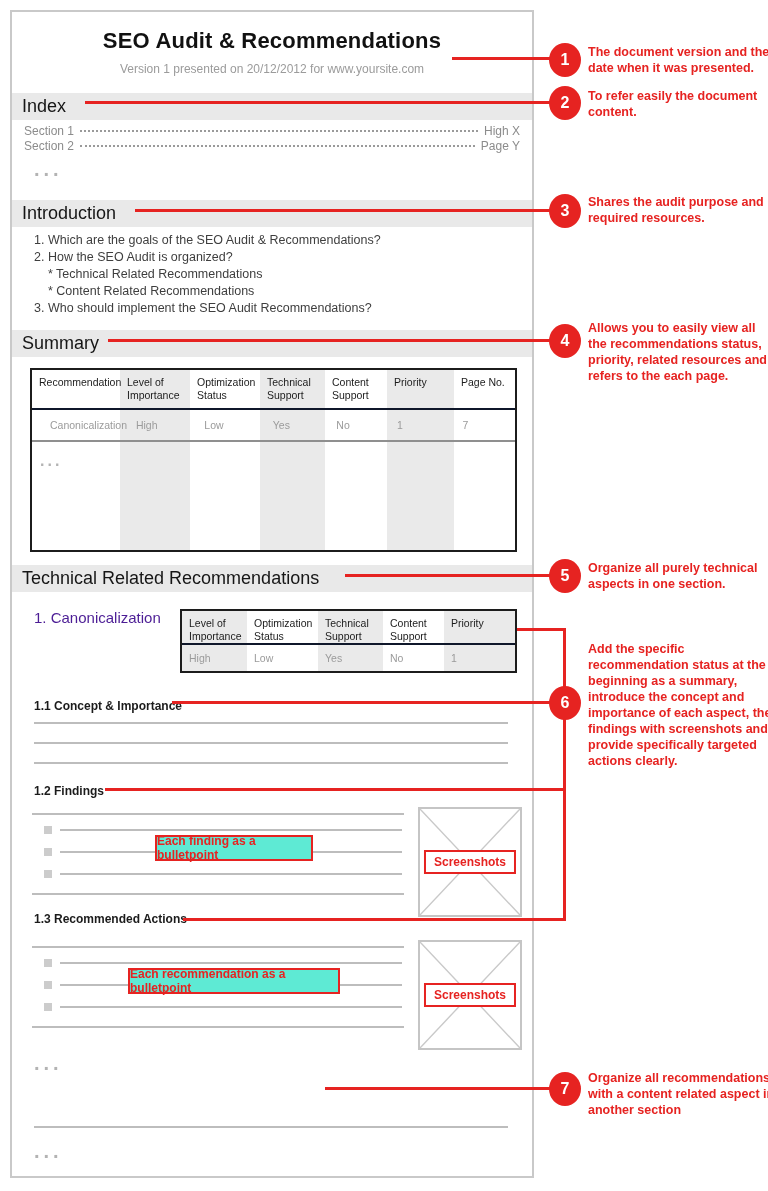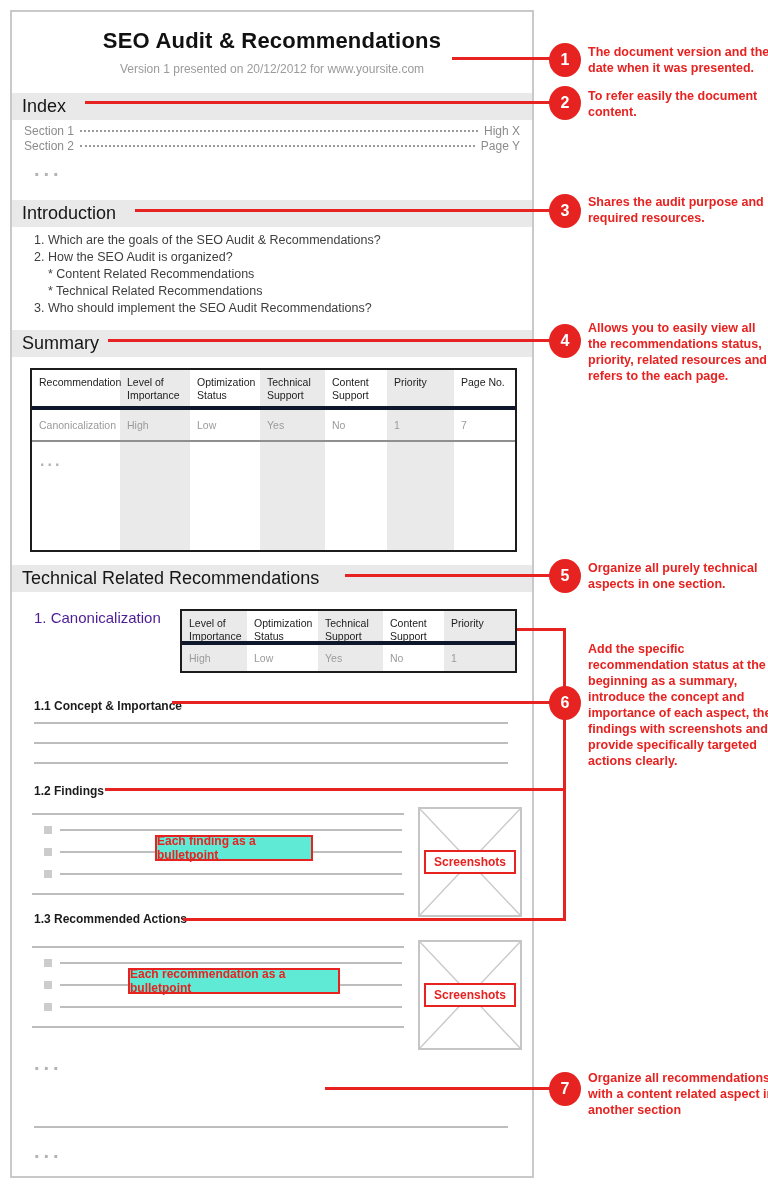--- a/index.html
+++ b/index.html
@@ -14,26 +14,26 @@
   .bar { position:absolute; left:0; width:520px; height:27px; background:var(--bar); }
   .bar > span { display:block; font-size:18px; line-height:27px; color:#161616; padding-left:10px; }
   .idxrow { display:flex; align-items:baseline; font-size:12px; color:#8c8c8c; height:15px; }
   .leader { flex:1; border-bottom:2px dotted #9a9a9a; margin:0 6px; transform:translateY(-3px); }
   .dots { font-size:20px; font-weight:700; letter-spacing:4px; color:#b3b3b3; line-height:14px; }
   .dots.sm { font-size:16px; letter-spacing:3px; }
   .intro-item { font-size:12.5px; color:#3e3e3e; height:17px; }
   .intro-item.sub { padding-left:14px; }
   .tbl { position:absolute; border:2px solid #1c1c1c; background:#fff; }
   .band { position:absolute; top:0; bottom:0; background:var(--shade); }
-  .hrow { position:absolute; left:0; top:0; width:100%; display:flex; border-bottom:4px solid #0f172a; }
+  .hrow { position:absolute; left:0; top:0; width:100%; display:flex; border-bottom:2px solid #0f172a; }
   .hrow .c { font-size:10.5px; line-height:13px; color:#1c1c1c; padding:6px 3px 0 7px; }
   .drow { position:absolute; left:0; width:100%; display:flex; }
   .drow .c { font-size:10.5px; color:#9b9b9b; padding-left:7px; white-space:nowrap; }
   .sum-h { height:40px; }
-  .sum-d { top:40px; height:32px; line-height:30px; border-bottom:2px solid #8f8f8f; }
+  .sum-d { top:40px; height:32px; line-height:30px; border-bottom:2px solid #8f8f8f;padding-left:11px; }
   .st-h { height:34px; }
   .st-d { top:34px; height:26px; line-height:26px; }
   .h1label { position:absolute; font-size:15px; color:#4c1d95; }
   .sublabel { position:absolute; font-size:12px; font-weight:600; color:#1b1b1b; }
   .gline { position:absolute; height:2px; background:var(--gline); }
   .bullet { position:absolute; width:8px; height:8px; background:#cccccc; }
   .notebox { position:absolute; background:#5eead4; border:2px solid var(--red); color:var(--red);
              font-size:12px; font-weight:600; display:flex; align-items:center; justify-content:center; z-index:2; }
   .imgbox { position:absolute; width:104px; height:110px; border:2px solid #c5c5c5; background:#fff; }
   .shotlabel { position:absolute; left:50%; top:50%; transform:translate(-50%,-50%); background:#fff;
@@ -71,22 +71,22 @@
       </div>
     </div>
     <div class="abs dots" style="left:22px; top:150px">...</div>
 
     <div class="bar" style="top:188px">
       <span>Introduction</span>
     </div>
     <div class="abs" style="left:22px; top:221px; width:480px">
       <div class="intro-item">1. Which are the goals of the SEO Audit &amp; Recommendations?</div>
       <div class="intro-item">2. How the SEO Audit is organized?</div>
+      <div class="intro-item sub">* Technical Related Recommendations</div>
       <div class="intro-item sub">* Content Related Recommendations</div>
-      <div class="intro-item sub">* Technical Related Recommendations</div>
       <div class="intro-item">3. Who should implement the SEO Audit Recommendations?</div>
     </div>
 
     <div class="bar" style="top:318px">
       <span>Summary</span>
     </div>
     <div class="tbl" style="left:18px; top:356px; width:487px; height:184px">
       <div class="band" style="left:88px; width:70px"></div>
       <div class="band" style="left:228px; width:65px"></div>
       <div class="band" style="left:355px; width:67px"></div>

